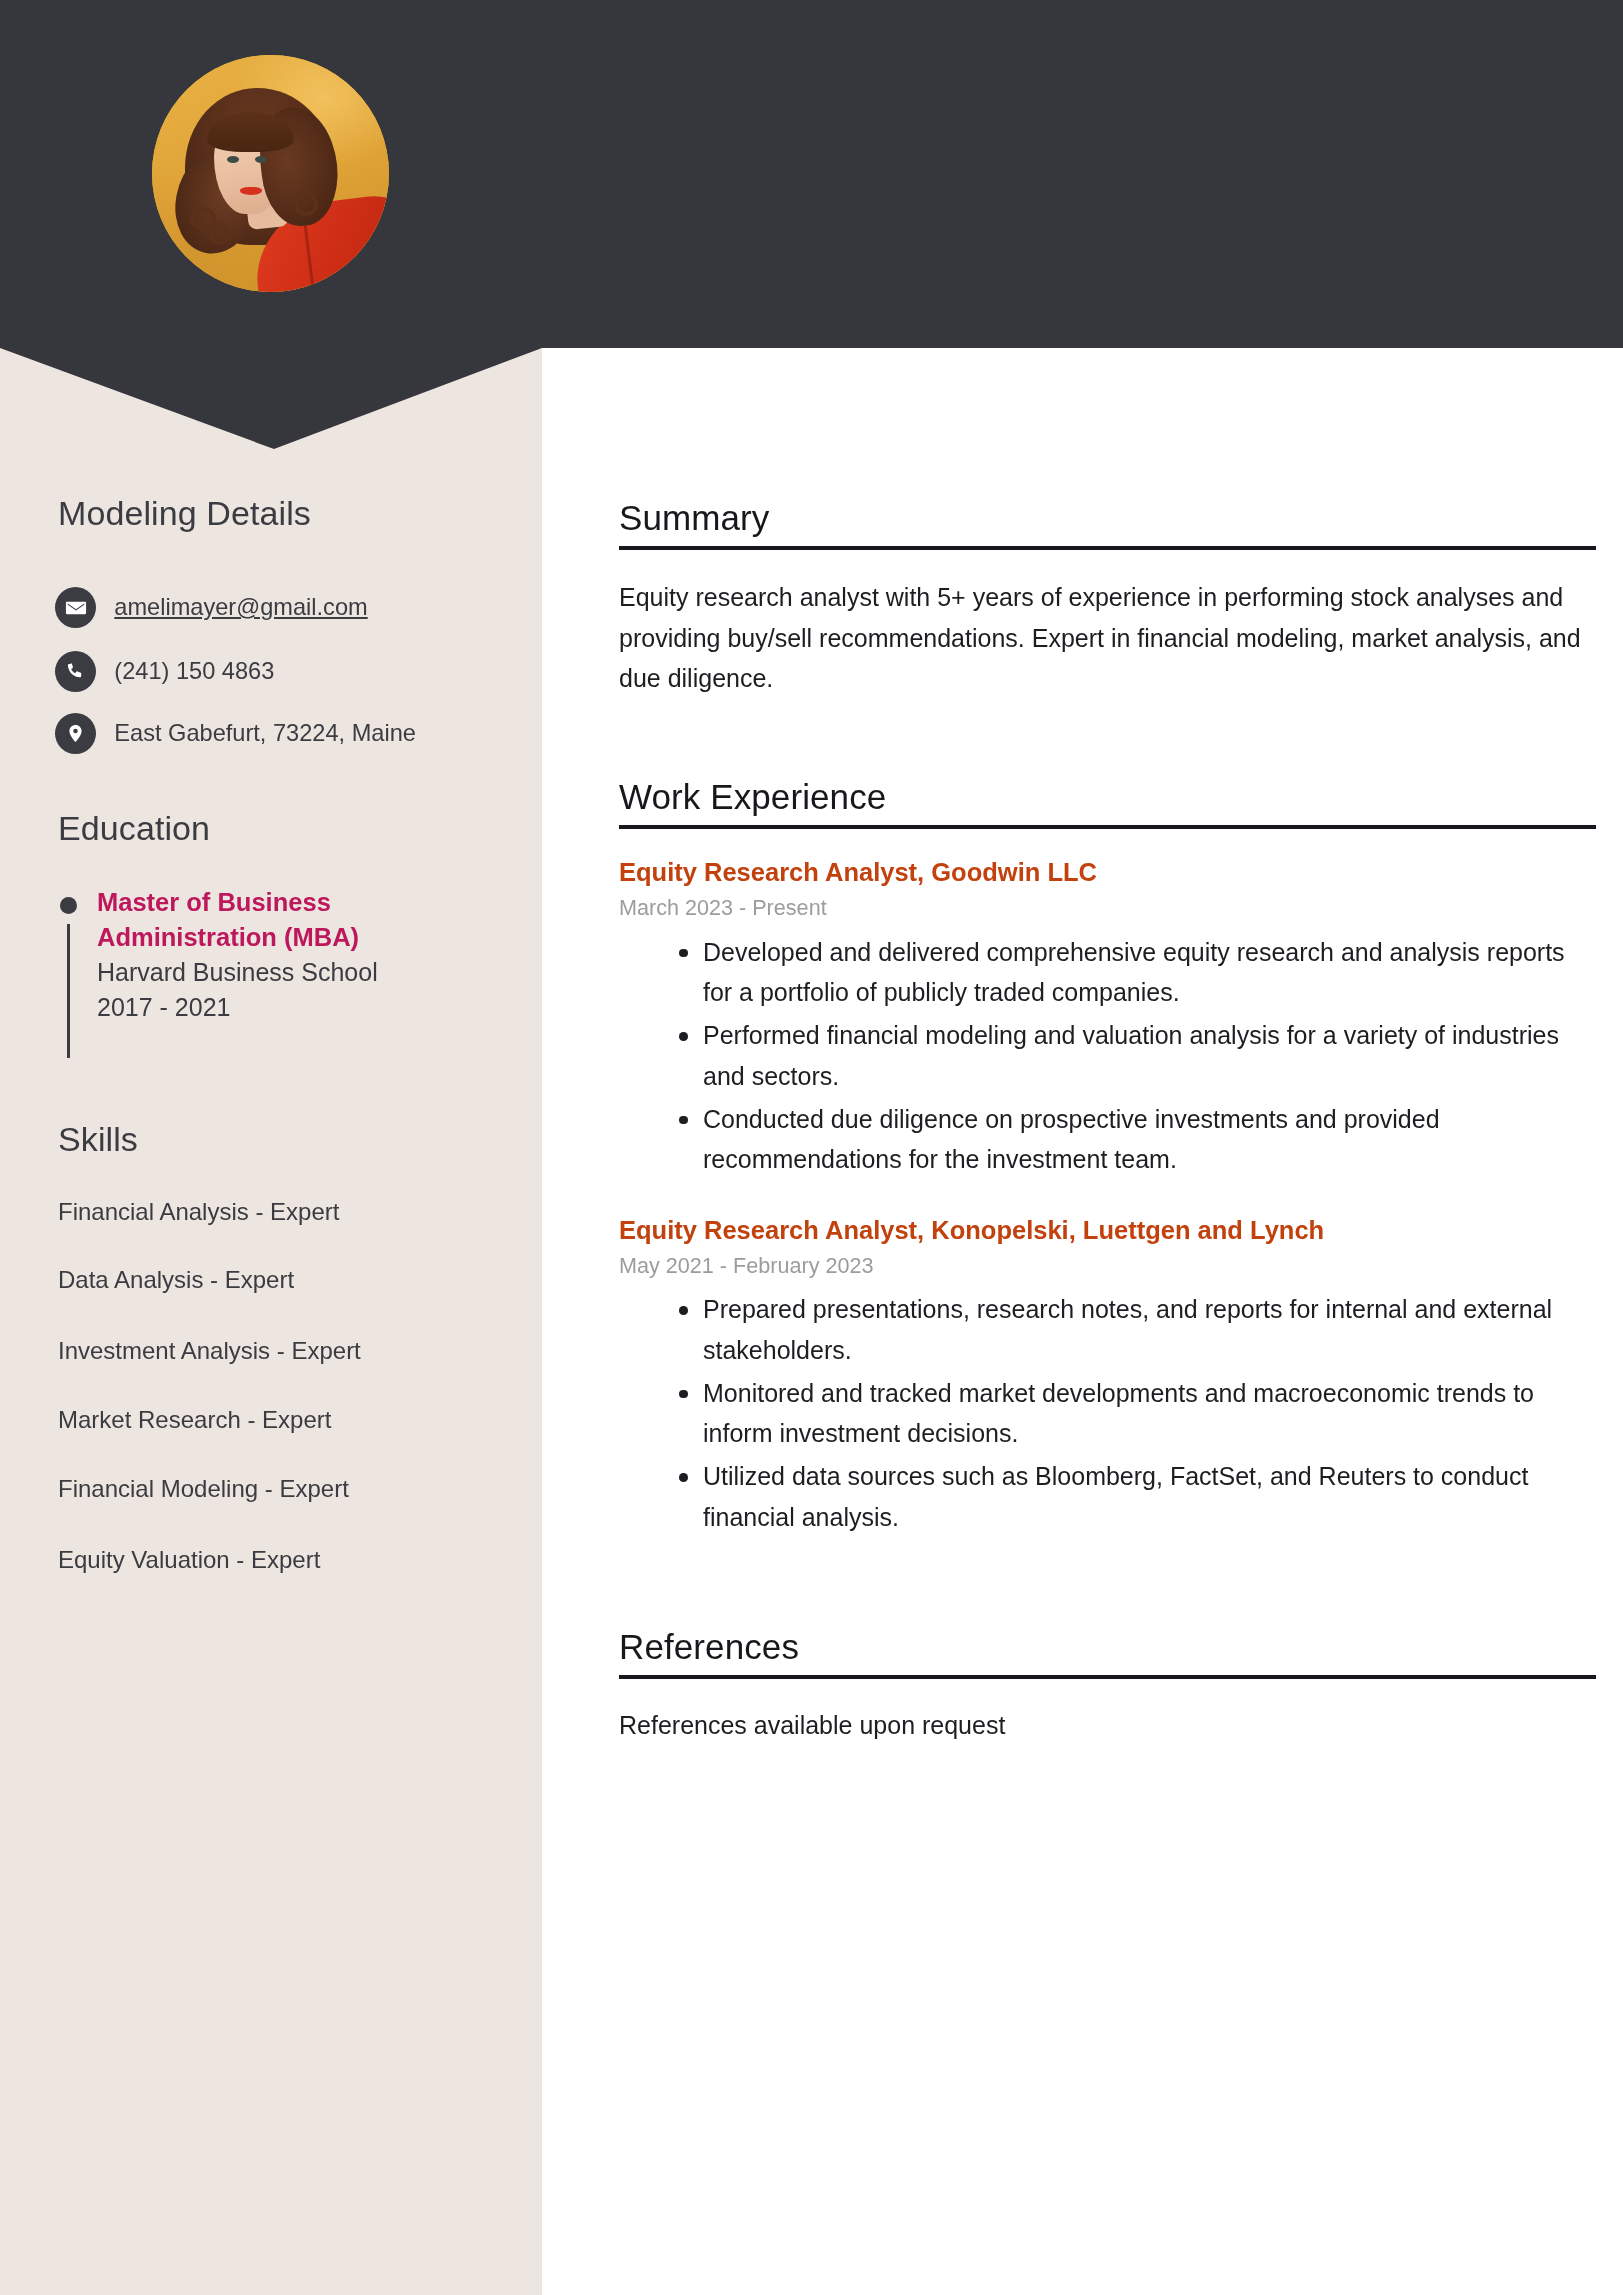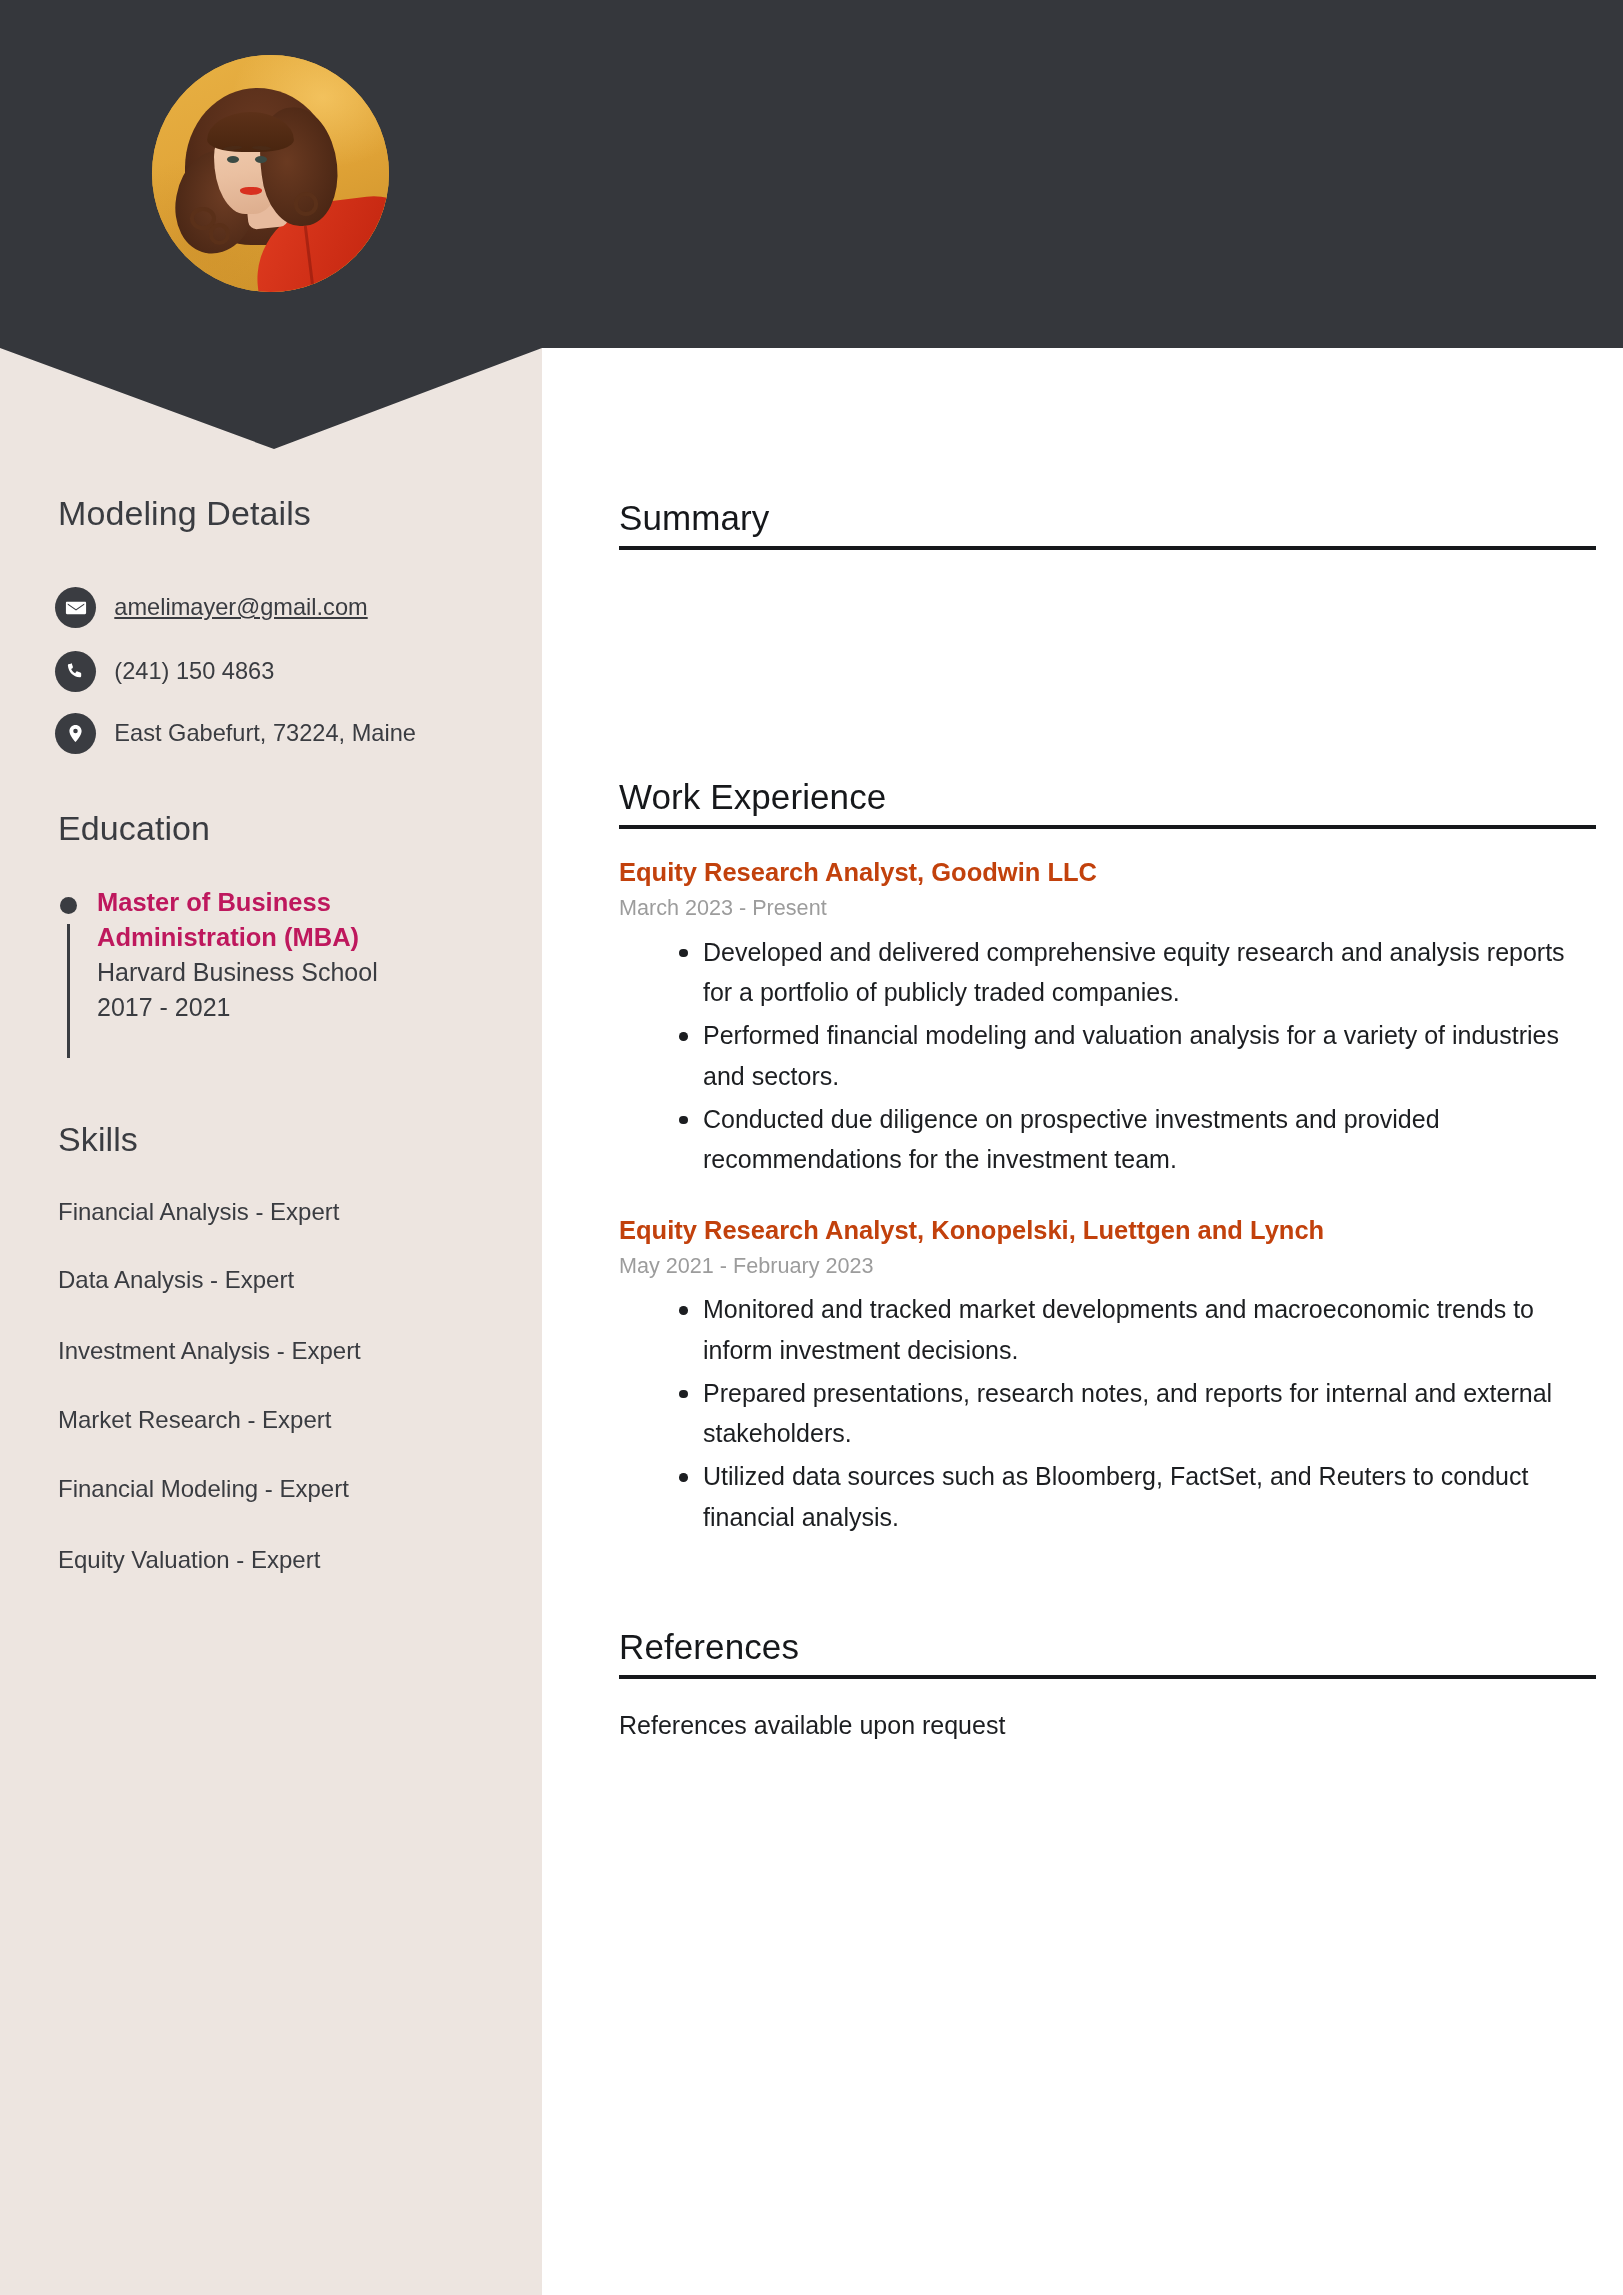--- a/index.html
+++ b/index.html
@@ -477,42 +477,43 @@
     <div class="skill" style="top:1406px">Market Research - Expert</div>
     <div class="skill" style="top:1475px">Financial Modeling - Expert</div>
     <div class="skill" style="top:1546px">Equity Valuation - Expert</div>
   </div>
 
   <div class="main">
 
     <div class="sec" style="top:498px">
       <div class="sec-title">Summary</div>
       <div class="sec-rule"></div>
+      <div class="body-text" style="margin-top:27.5px">Equity research analyst with 5+ years of experience in performing stock analyses and providing buy/sell recommendations. Expert in financial modeling, market analysis, and due diligence.</div>
     </div>
 
     <div class="sec" style="top:777px">
       <div class="sec-title">Work Experience</div>
       <div class="sec-rule"></div>
 
       <div style="margin-top:27.5px">
         <div class="job-head">Equity Research Analyst, Goodwin LLC</div>
         <div class="job-dates">March 2023 - Present</div>
         <ul class="job-points">
           <li>Developed and delivered comprehensive equity research and analysis reports for a portfolio of publicly traded companies.</li>
           <li>Performed financial modeling and valuation analysis for a variety of industries and sectors.</li>
           <li>Conducted due diligence on prospective investments and provided recommendations for the investment team.</li>
         </ul>
       </div>
 
       <div style="margin-top:34px">
         <div class="job-head">Equity Research Analyst, Konopelski, Luettgen and Lynch</div>
         <div class="job-dates">May 2021 - February 2023</div>
         <ul class="job-points">
+          <li>Prepared presentations, research notes, and reports for internal and external stakeholders.</li>
           <li>Monitored and tracked market developments and macroeconomic trends to inform investment decisions.</li>
-          <li>Prepared presentations, research notes, and reports for internal and external stakeholders.</li>
           <li>Utilized data sources such as Bloomberg, FactSet, and Reuters to conduct financial analysis.</li>
         </ul>
       </div>
     </div>
 
     <div class="sec" style="top:1627px">
       <div class="sec-title">References</div>
       <div class="sec-rule"></div>
       <div class="body-text" style="margin-top:26px">References available upon request</div>
     </div>

